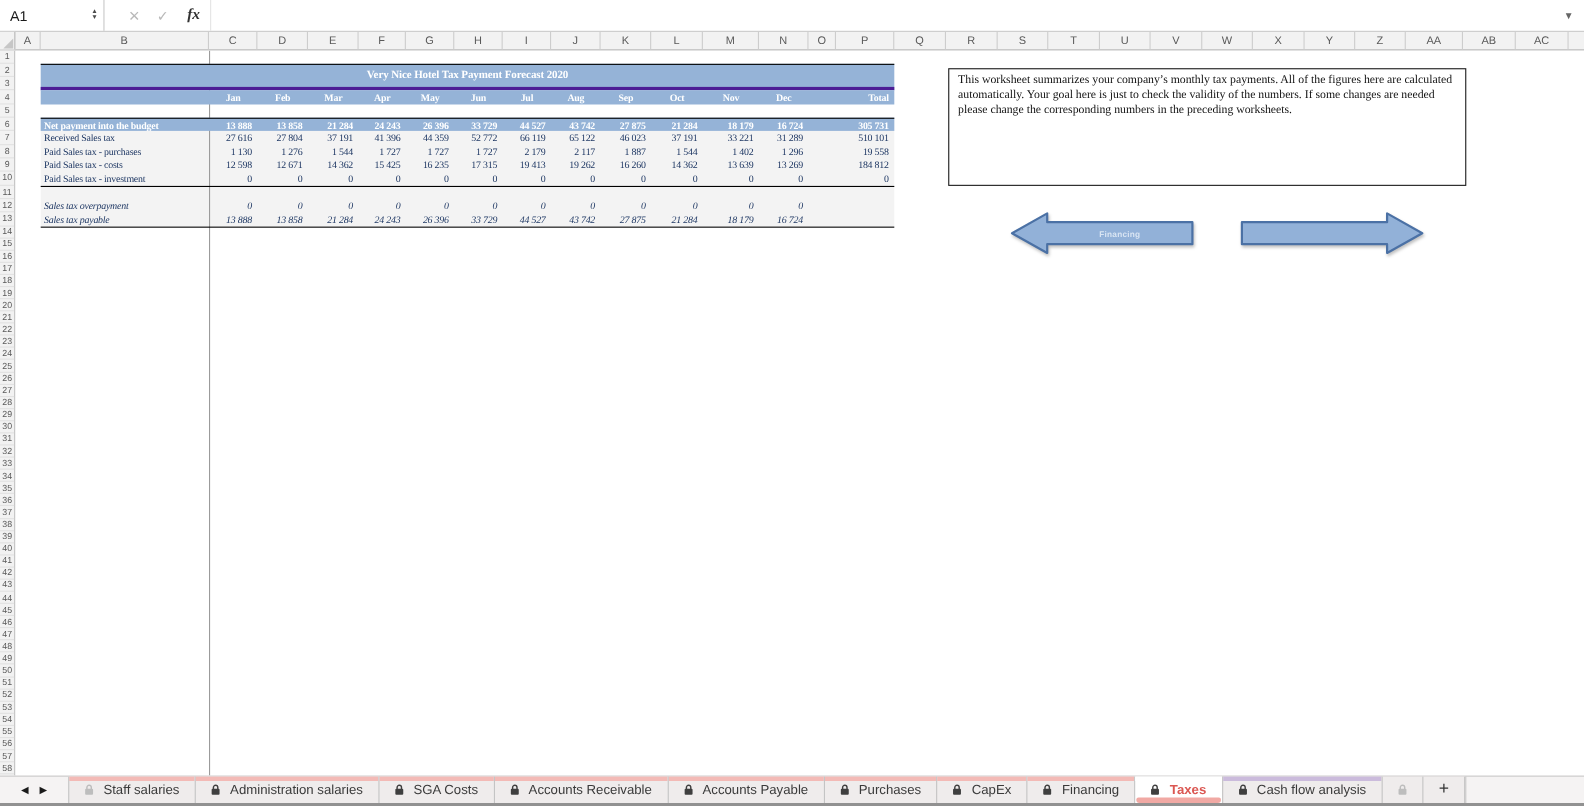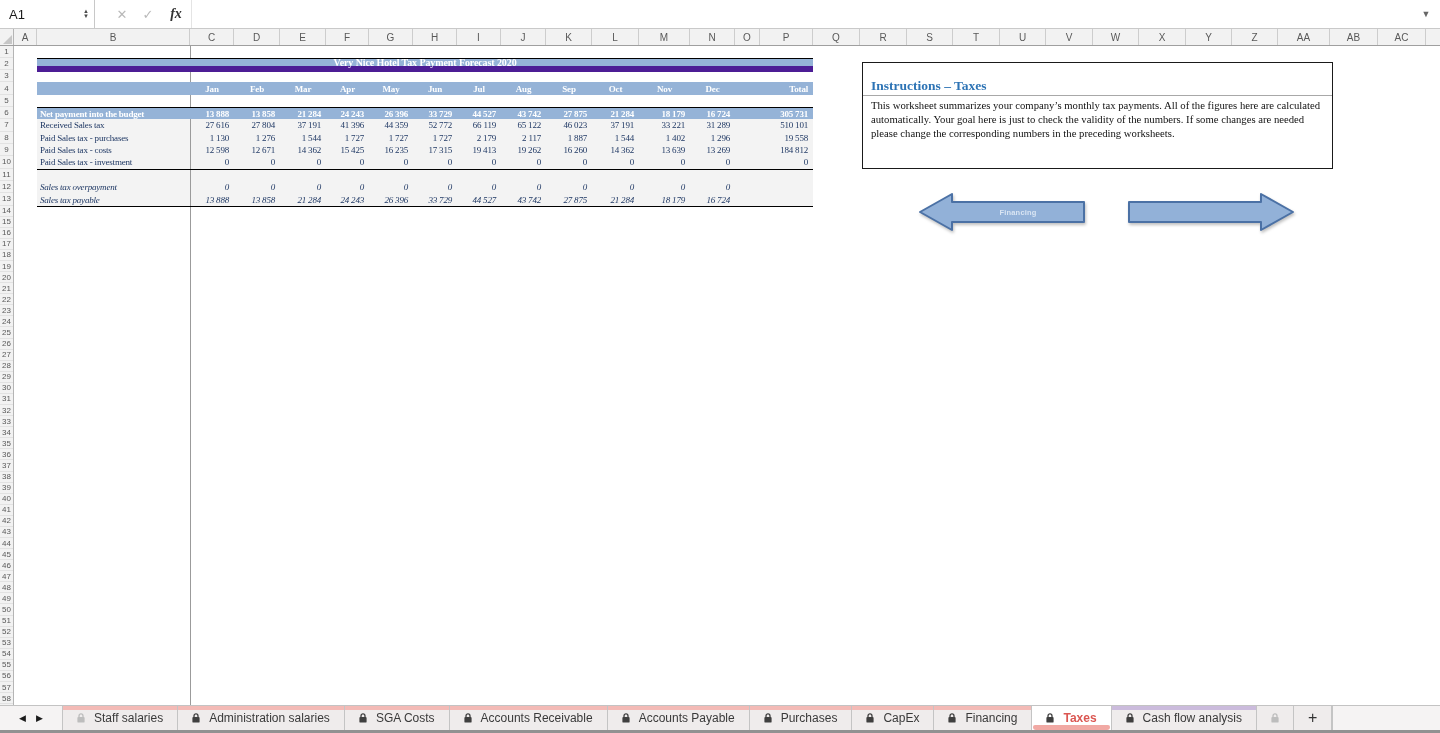--- a/index.html
+++ b/index.html
@@ -45,22 +45,22 @@
   .grey-block { position:absolute; left:23px; width:776px; background:#f3f3f3; z-index:0; }
   .trow { position:absolute; left:23px; width:776px; height:12.3px; display:flex;
     font-family:"Liberation Serif", serif; font-size:9px; color:#1F3864;
     letter-spacing:-0.2px; z-index:2; align-items:center; }
   .trow .c { height:100%; display:flex; align-items:center; justify-content:flex-end;
     padding-right:5px; overflow:hidden; }
   .trow .c.lbl { justify-content:flex-start; padding-left:3px; padding-right:0; }
   .trow .c.ctr { justify-content:center; padding-right:0; }
   .trow.blue { background:#95B3D7; color:#fff; font-weight:bold; }
   .trow.italic { font-style:italic;align-items:flex-end; }
-  .t-title { position:absolute; left:23px; width:776px; height:14px; z-index:2;
-    background:#95B3D7; border-top:1px solid #000; border-bottom:6px solid #4c1d95;
+  .t-title { position:absolute; left:23px; width:776px; height:24px; z-index:2;
+    background:#95B3D7; border-top:1px solid #000; border-bottom:3px solid #4c1d95;
     color:#fff; font-family:"Liberation Serif", serif; font-size:10px; font-weight:bold;
     display:flex; align-items:center; justify-content:center; letter-spacing:-0.1px; }
   .black-line { position:absolute; left:23px; width:776px; height:1px; background:#000; z-index:3; }
   .trow.border-top { border-top:1px solid #000; }
 
   
   .instructions { position:absolute; left:848px; top:16px; width:471px; height:107px;
     border:1.5px solid #1a1a1a; background:#fff; z-index:4; overflow:hidden;
     font-family:"Liberation Serif", serif; }
   .instr-heading { padding:15px 8px 1px 8px; font-size:13.5px; font-weight:bold;
@@ -360,21 +360,20 @@
           <div class="c" style="width: 51px;">18 179</div>
           <div class="c" style="width: 45px;">16 724</div>
           <div class="c" style="width: 25px;"></div>
           <div class="c" style="width: 53px;"></div>
         </div>
         <div class="black-line" style="top: 122.7px;"></div>
         <div class="black-line" style="top: 159.7px;"></div>
       </div>
 
     <div class="instructions">
-      <div class="instr-heading">Instructions – Taxes</div>
       <div class="instr-body">This worksheet summarizes your company’s monthly tax payments. All of the figures here are calculated automatically. Your goal here is just to check the validity of the numbers. If some changes are needed please change the corresponding numbers in the preceding worksheets.</div>
     </div>
 
     <div class="nav-arrow left">
       <svg width="168" height="40" viewBox="0 0 168 40">
         <polygon points="2,20 34,2 34,10 166,10 166,30 34,30 34,38" fill="#92B1D8" stroke="#4B71A5" stroke-width="2" stroke-linejoin="round"></polygon>
       </svg>
       <span class="arrow-label">Financing</span>
     </div>
     <div class="nav-arrow right">

